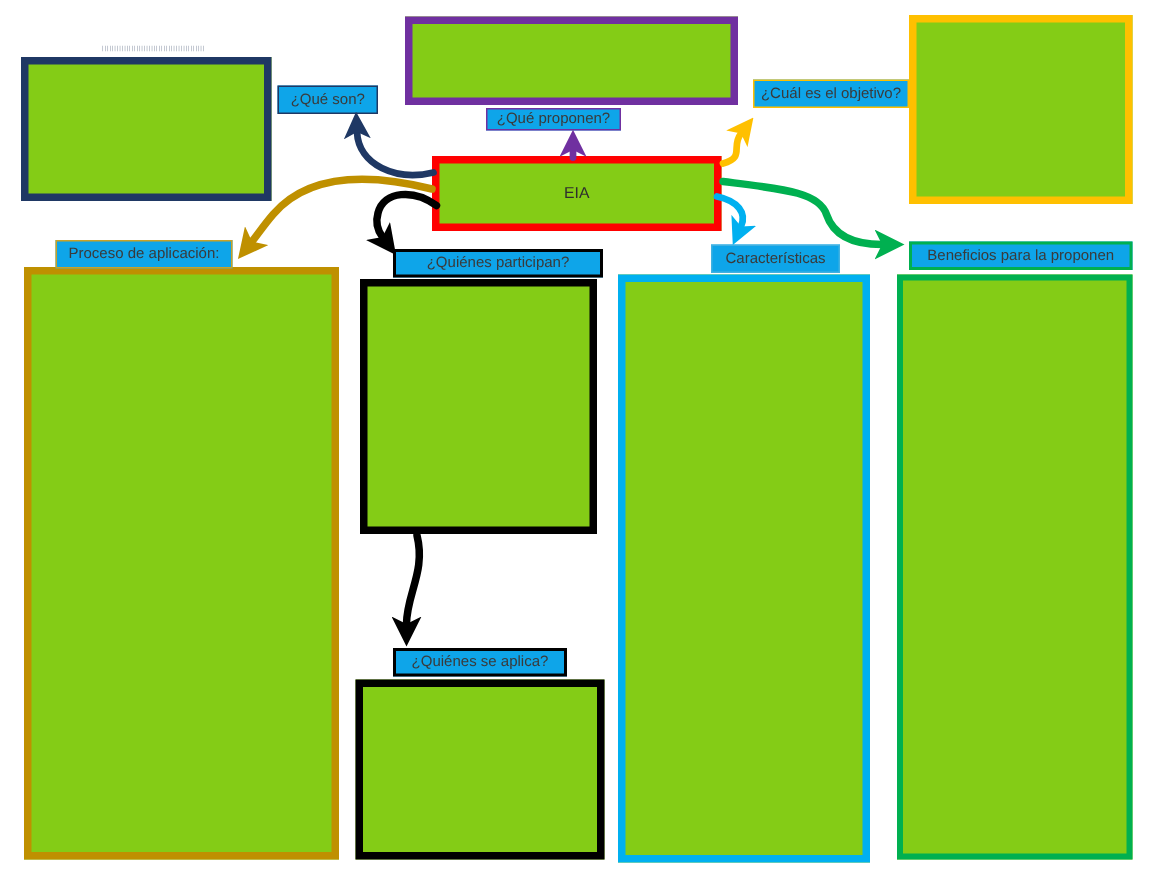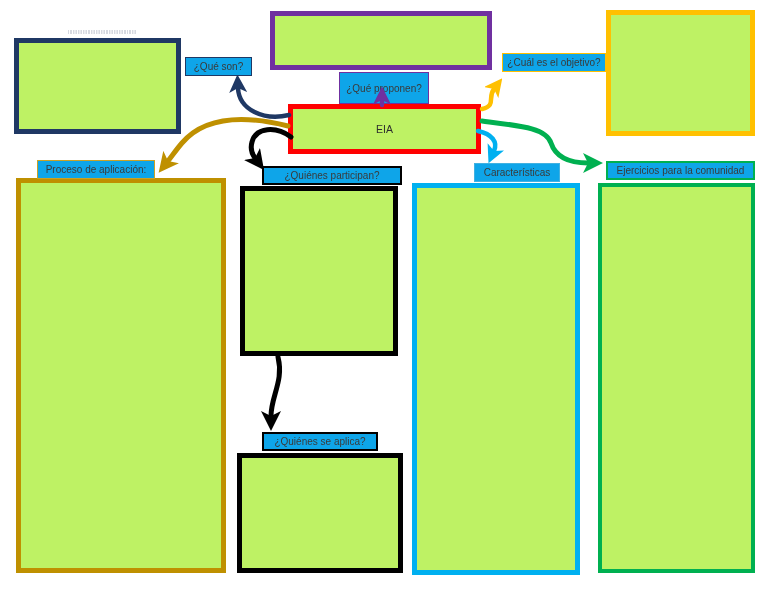--- a/index.html
+++ b/index.html
@@ -1,20 +1,20 @@
 <!DOCTYPE html>
 <html><head>
 <meta charset="utf-8">
 <style>
   html,body{margin:0;padding:0;background:#ffffff;}
   .canvas{
     position:relative;width:768px;height:594px;background:#ffffff;
     font-family:"Liberation Sans", sans-serif;overflow:hidden;
   }
-  .box{position:absolute;background:#bef264;box-sizing:border-box;}
+  .box{position:absolute;background:#84cc16;box-sizing:border-box;}
   .navy-box   {left:14px;  top:38px;  width:167px; height:96px;  border:5px solid #1F3864;}
   .purple-box {left:270px; top:11px;  width:222px; height:59px;  border:5px solid #7030A0;}
   .yellow-box {left:606px; top:10px;  width:149px; height:126px; border:5px solid #FFC000;}
   .gold-box   {left:16px;  top:178px; width:210px; height:395px; border:5px solid #BF9000;}
   .black-box-1{left:240px; top:186px; width:158px; height:170px; border:5px solid #000000;}
   .black-box-2{left:237px; top:453px; width:166px; height:120px; border:5px solid #000000;}
   .cyan-box   {left:412px; top:183px; width:168px; height:392px; border:5px solid #00B0F0;}
   .green-box  {left:598px; top:183px; width:157px; height:390px; border:4px solid #00B050;}
 
   .red-box{
@@ -22,21 +22,21 @@
     border:5px solid #FF0000; display:flex; flex-direction:column;
     align-items:center; justify-content:center; text-align:center;
     font-size:10.5px; color:#2e2e2e; line-height:1.35; white-space:nowrap; z-index:3;
   }
   .lbl{
     position:absolute; background:#0ea5e9; box-sizing:border-box;
     display:flex; align-items:center; justify-content:center;
     font-size:10px; color:#3a3a3a; white-space:nowrap; z-index:2;
   }
   .lbl-que-son        {left:185px; top:57px;  width:67px;  height:19px; border:1.5px solid #1F3864;}
-  .lbl-que-proponen   {left:339px; top:72px;  width:90px;  height:32px; border:1.5px solid #7030A0;}
+  .lbl-que-proponen   {left:324px; top:72px;  width:90px;  height:15px; border:1.5px solid #7030A0;}
   .lbl-objetivo       {left:502px; top:53px;  width:104px; height:19px; border:1.5px solid #FFC000;}
   .lbl-proceso        {left:37px;  top:160px; width:118px; height:19px; border:1.5px solid #C9A227;}
   .lbl-quienes        {left:262px; top:166px; width:140px; height:19px; border:2px   solid #000000;}
   .lbl-cuando         {left:262px; top:432px; width:116px; height:19px; border:2px   solid #000000;}
   .lbl-caracteristicas{left:474px; top:163px; width:86px;  height:19px; border:1.5px solid #41B1E1;}
   .lbl-beneficios     {left:606px; top:161px; width:149px; height:19px; border:2px   solid #00B050;}
 
   .microtext{
     position:absolute; left:68px; top:29px; width:90px; height:6px;
     overflow:hidden; font-size:4px; letter-spacing:0.6px; color:#8a93a6;
@@ -64,21 +64,21 @@
     <div>EIA</div>
   </div>
 
   <div class="lbl lbl-que-son">¿Qué son?</div>
   <div class="lbl lbl-que-proponen">¿Qué proponen?</div>
   <div class="lbl lbl-proceso">Proceso de aplicación:</div>
   <div class="lbl lbl-objetivo">¿Cuál es el objetivo?</div>
   <div class="lbl lbl-quienes">¿Quiénes participan?</div>
   <div class="lbl lbl-cuando">¿Quiénes se aplica?</div>
   <div class="lbl lbl-caracteristicas">Características</div>
-  <div class="lbl lbl-beneficios">Ejercicios para la comunidad</div>
+  <div class="lbl lbl-beneficios">Beneficios para la proponen</div>
 
   <svg class="arrows" viewBox="0 0 768 594">
     <defs>
       <marker id="ah-navy" markerUnits="strokeWidth" markerWidth="4" markerHeight="4" refX="1" refY="2" orient="auto">
           <path d="M0,0 L4,2 L0,4 L1,2 Z" fill="#1F3864"></path>
         </marker>
       <marker id="ah-purple" markerUnits="strokeWidth" markerWidth="4" markerHeight="4" refX="1" refY="2" orient="auto">
           <path d="M0,0 L4,2 L0,4 L1,2 Z" fill="#7030A0"></path>
         </marker>
       <marker id="ah-yellow" markerUnits="strokeWidth" markerWidth="4" markerHeight="4" refX="1" refY="2" orient="auto">

